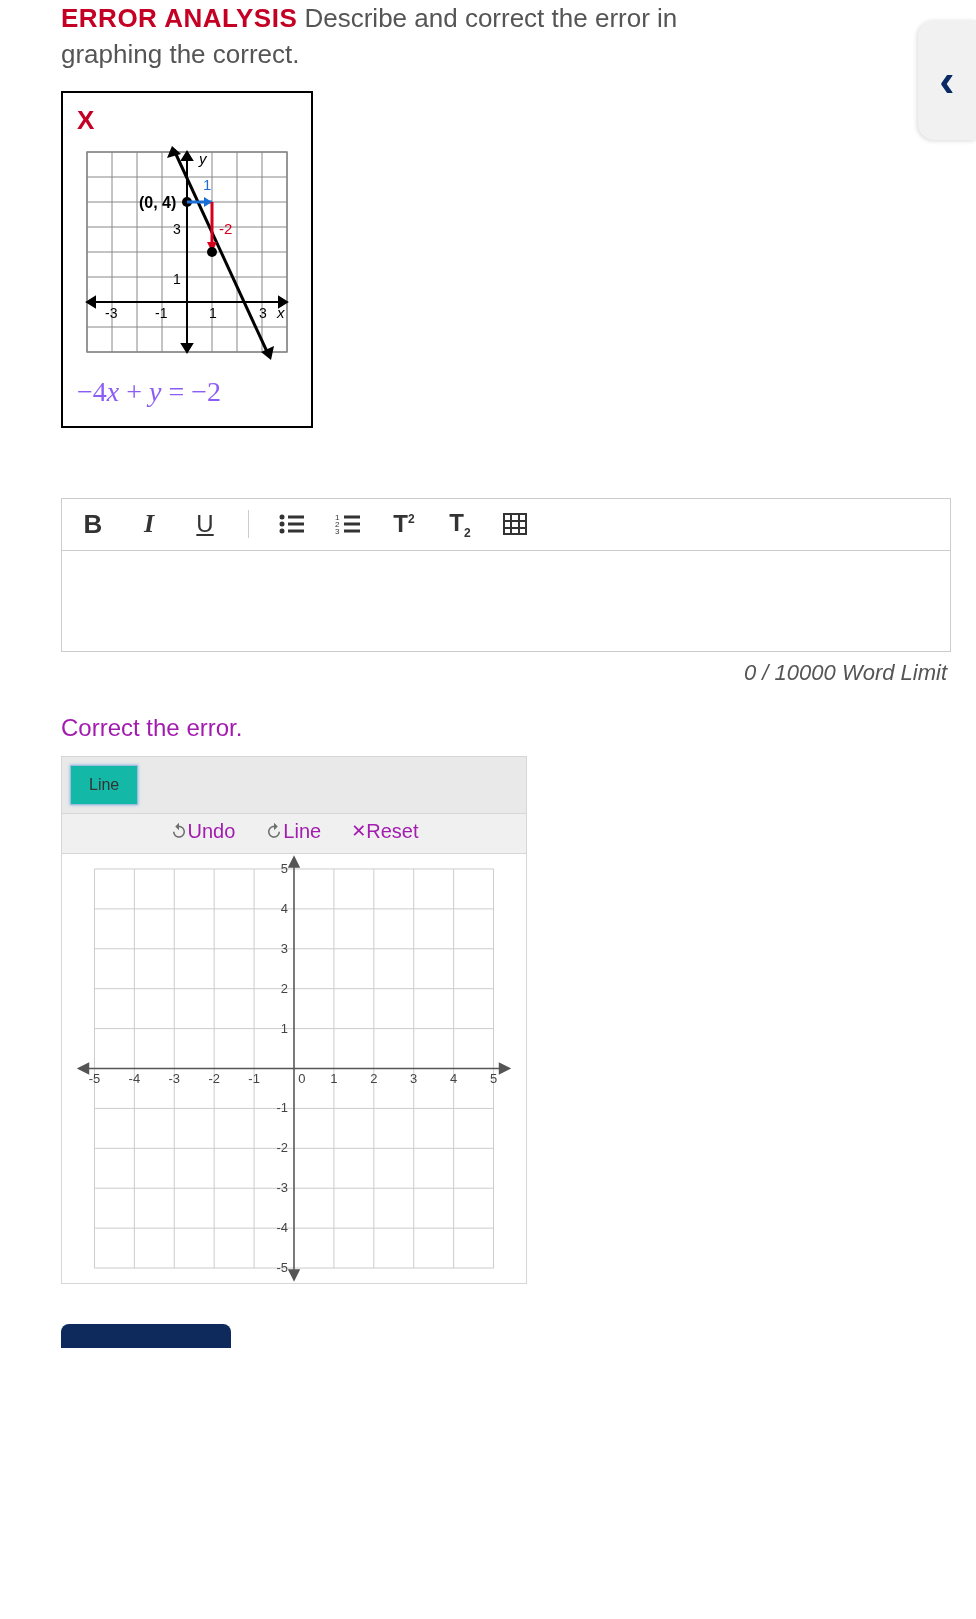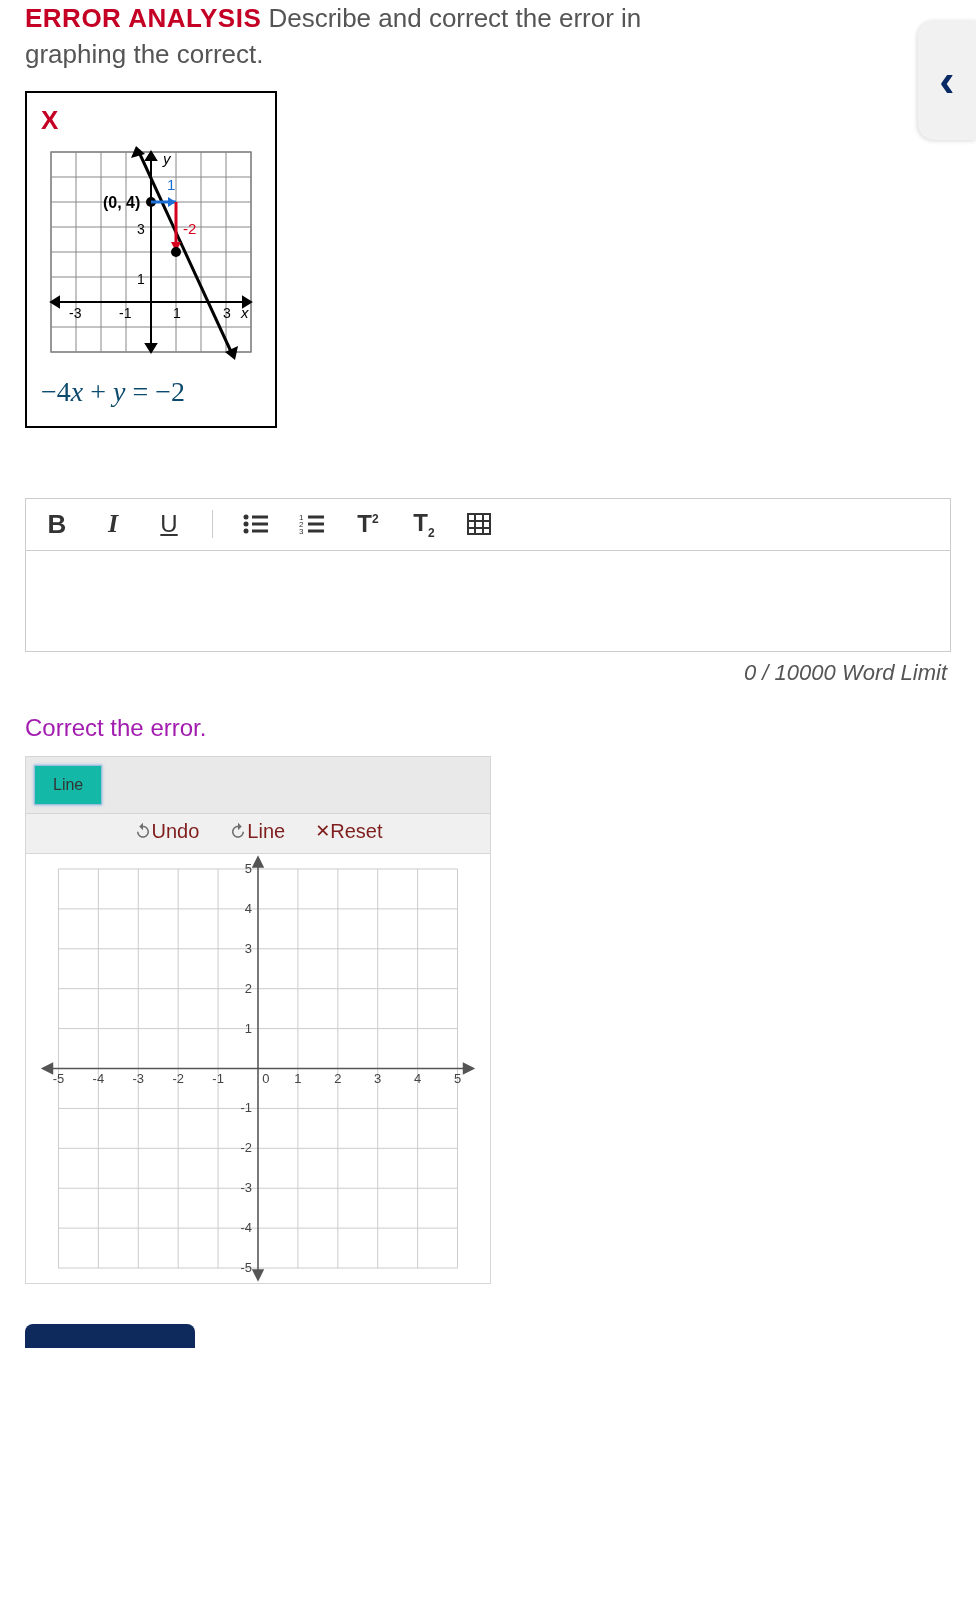--- a/index.html
+++ b/index.html
@@ -3,39 +3,39 @@
 <meta charset="utf-8">
 <style>
   * { box-sizing: border-box; margin: 0; padding: 0; }
   body {
     font-family: Arial, Helvetica, sans-serif;
     background: #fff;
     width: 976px;
     padding: 0;
     position: relative;
   }
-  .container { padding: 0 25px 20px 25px; }
+  .container { padding: 0 25px 20px 25px; margin-left: 36px; }
   .prompt-line { font-size: 26px; line-height: 1.4; margin-bottom: 18px; }
   .prompt-red { color: #c40024; font-weight: bold; letter-spacing: 0.5px; }
   .prompt-gray { color: #555; }
   
   .error-box {
     border: 2px solid #000;
     width: 252px;
     padding: 12px 14px 18px 14px;
     margin-bottom: 70px;
   }
   .error-x { color: #c40024; font-weight: bold; font-size: 26px; display: block; margin-bottom: 6px; }
   .mini-graph-wrap { display: flex; justify-content: center; }
   .mini-graph { }
   .equation {
     font-family: "Times New Roman", serif;
     font-size: 28px;
     margin-top: 14px;
-    color: #0c4a6e;
+    color: #8b5cf6;
   }
   
   .editor-box {
     border: 1px solid #ccc;
     width: 100%;
     margin-bottom: 8px;
   }
   .toolbar {
     display: flex;
     align-items: center;
@@ -96,21 +96,21 @@
     justify-content: center;
     gap: 30px;
     padding: 6px 0 10px 0;
     border-top: 1px solid #d6d6d6;
     background: #f0f0f0;
   }
   .action-btn {
     display: flex;
     align-items: center;
     font-size: 20px;
-    color: #7f1d1d;
+    color: #a21caf;
     background: transparent;
     border: none;
     cursor: pointer;
   }
   .action-btn svg { width: 18px; height: 18px; }
   .big-graph {
     background: #fff;
     border-top: 1px solid #d6d6d6;
     display: block;
   }

